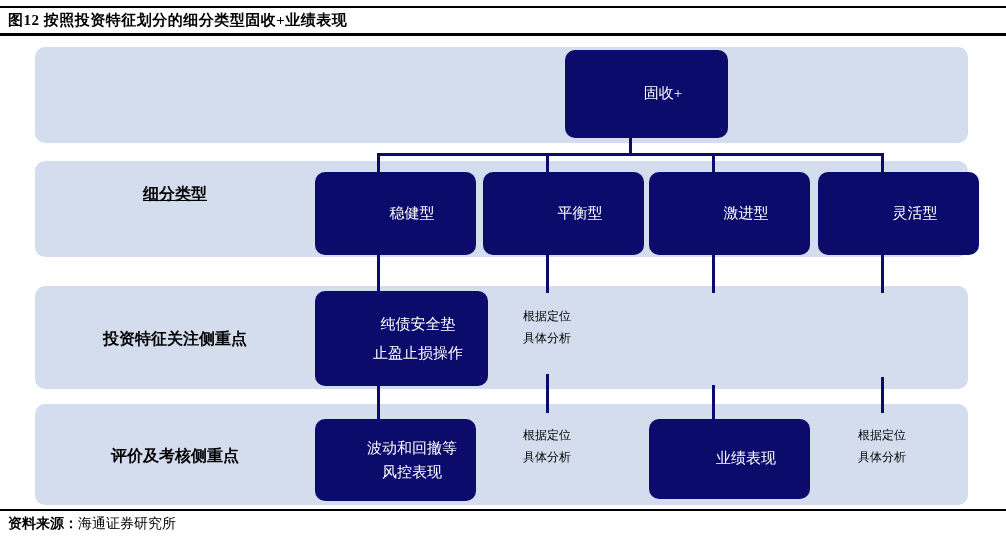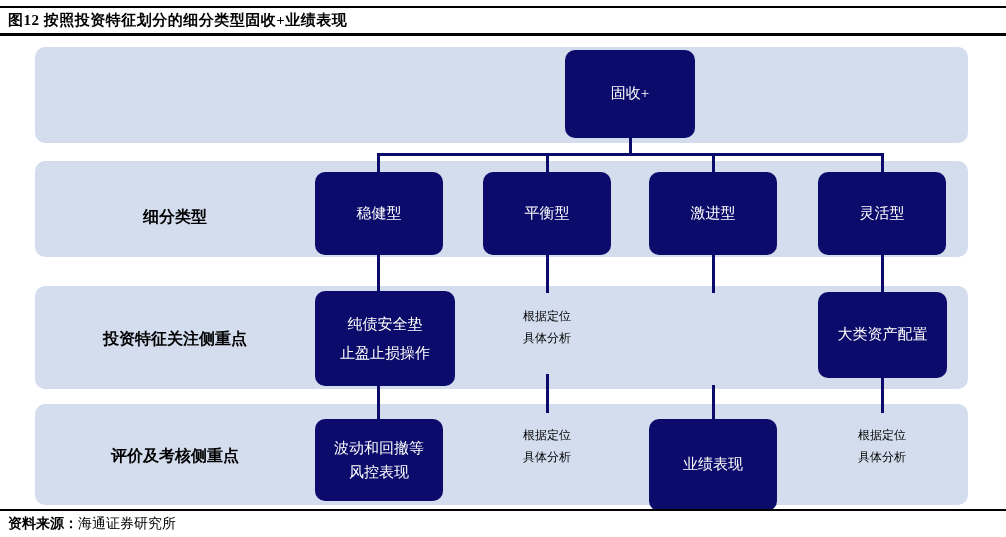--- a/index.html
+++ b/index.html
@@ -23,39 +23,39 @@
   }
   .band-1 { top:47px;  height:96px; }
   .band-2 { top:161px; height:96px; }
   .band-3 { top:286px; height:103px; }
   .band-4 { top:404px; height:101px; }
 
   .row-label {
     position:absolute; left:40px; width:270px; text-align:center;
     font-size:16px; font-weight:bold; color:#000000;
   }
-  .label-types    { top:207px; }
+  .label-types    { top:184px;text-decoration:underline; }
   .label-features { top:329px; }
   .label-evals    { top:446px; }
 
   .node {
     position:absolute; background:#0b0b6b; color:#ffffff; border-radius:10px;
     display:flex; align-items:center; justify-content:center; text-align:center;
-    font-size:15px; white-space:pre-line; line-height:1.55;
+    font-size:15px; white-space:pre-line; line-height:1.55;padding-left:33px;
   }
   .node-root  { left:565px; top:50px;  width:130px; height:88px; }
   .type-1 { left:315px; top:172px; width:128px; height:83px; }
   .type-2 { left:483px; top:172px; width:128px; height:83px; }
   .type-3 { left:649px; top:172px; width:128px; height:83px; }
   .type-4 { left:818px; top:172px; width:128px; height:83px; }
   .feat-1 { left:315px; top:291px; width:140px; height:95px; line-height:1.9; }
   .feat-3 { left:651px; top:290px; width:125px; height:97px; line-height:1.35; }
   .feat-4 { left:818px; top:292px; width:129px; height:86px; }
   .eval-1 { left:315px; top:419px; width:128px; height:82px; line-height:1.6; }
-  .eval-3 { left:649px; top:419px; width:128px; height:92px; }
+  .eval-3 { left:649px; top:419px; width:128px; height:80px; }
 
   .plain {
     position:absolute; width:130px; text-align:center; color:#000000;
     font-size:12px; white-space:pre-line; line-height:1.85;
   }
   .plain-feat-2 { left:482px; top:305px; }
   .plain-eval-2 { left:482px; top:424px; }
   .plain-eval-4 { left:817px; top:424px; }
 
   .conn { position:absolute; background:#0b0b6b; }
@@ -116,21 +116,20 @@
 
   <div class="node type-1">稳健型</div>
   <div class="node type-3">激进型</div>
   <div class="node type-2">平衡型</div>
   <div class="node type-4">灵活型</div>
 
   <div class="node feat-1">纯债安全垫
 止盈止损操作</div>
   <div class="plain plain-feat-2">根据定位
 具体分析</div>
-  <div class="node feat-4">大类资产配置</div>
 
   <div class="node eval-1">波动和回撤等
 风控表现</div>
   <div class="plain plain-eval-2">根据定位
 具体分析</div>
   <div class="node eval-3">业绩表现</div>
   <div class="plain plain-eval-4">根据定位
 具体分析</div>
 
   <div class="rule rule-bottom"></div>

